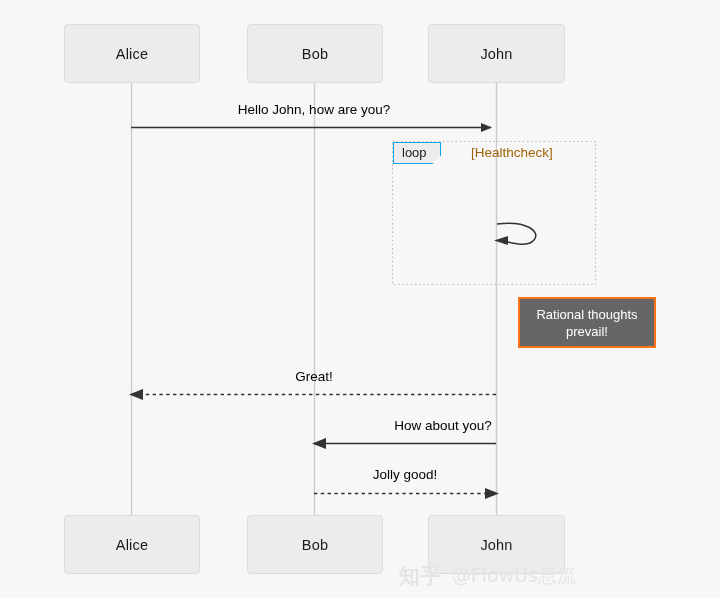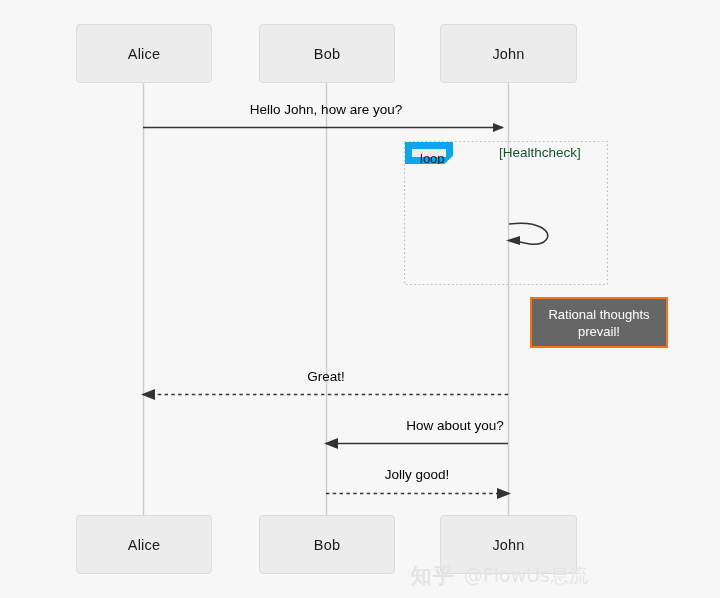--- a/index.html
+++ b/index.html
@@ -9,21 +9,21 @@
   body {
     width: 720px;
     height: 598px;
     background: #f7f7f7;
     font-family: "Liberation Sans", sans-serif;
     overflow: hidden;
     position: relative;
   }
   #diagram-root {
     position: absolute;
-    left: 12px;
+    left: 0;
     top: 0;
     width: 588px;
     height: 598px;
   }
   svg.canvas {
     position: absolute;
     left: 0;
     top: 0;
     width: 720px;
     height: 598px;
@@ -49,36 +49,35 @@
     position: absolute;
     font-size: 13.5px;
     color: #000000;
     white-space: nowrap;
     font-family: "Liberation Sans", sans-serif;
     transform: translateX(-50%);
   }
   .loop-tag {
     position: absolute;
     background: #ececec;
-    border: 7px solid #0ea5e9;
+    border: 1px solid #0ea5e9;
     font-size: 13px;
     color: #1a1a1a;
     padding: 2px 10px 3px 8px;
     box-sizing: border-box;
     line-height: 16px;
     -webkit-clip-path: polygon(0 0, 100% 0, 100% 62%, 82% 100%, 0 100%);
     clip-path: polygon(0 0, 100% 0, 100% 62%, 82% 100%, 0 100%);
   }
   .loop-cond {
     position: absolute;
     font-size: 13.5px;
-    color: #14532d;
+    color: #a16207;
     white-space: nowrap;
     font-family: "Liberation Sans", sans-serif;
-    margin-left: 16px;
   }
   .loop-body-text {
     position: absolute;
     font-size: 13.5px;
     color: #1a1a1a;
     white-space: nowrap;
     transform: translateX(-50%);
   }
   .note-box {
     position: absolute;

